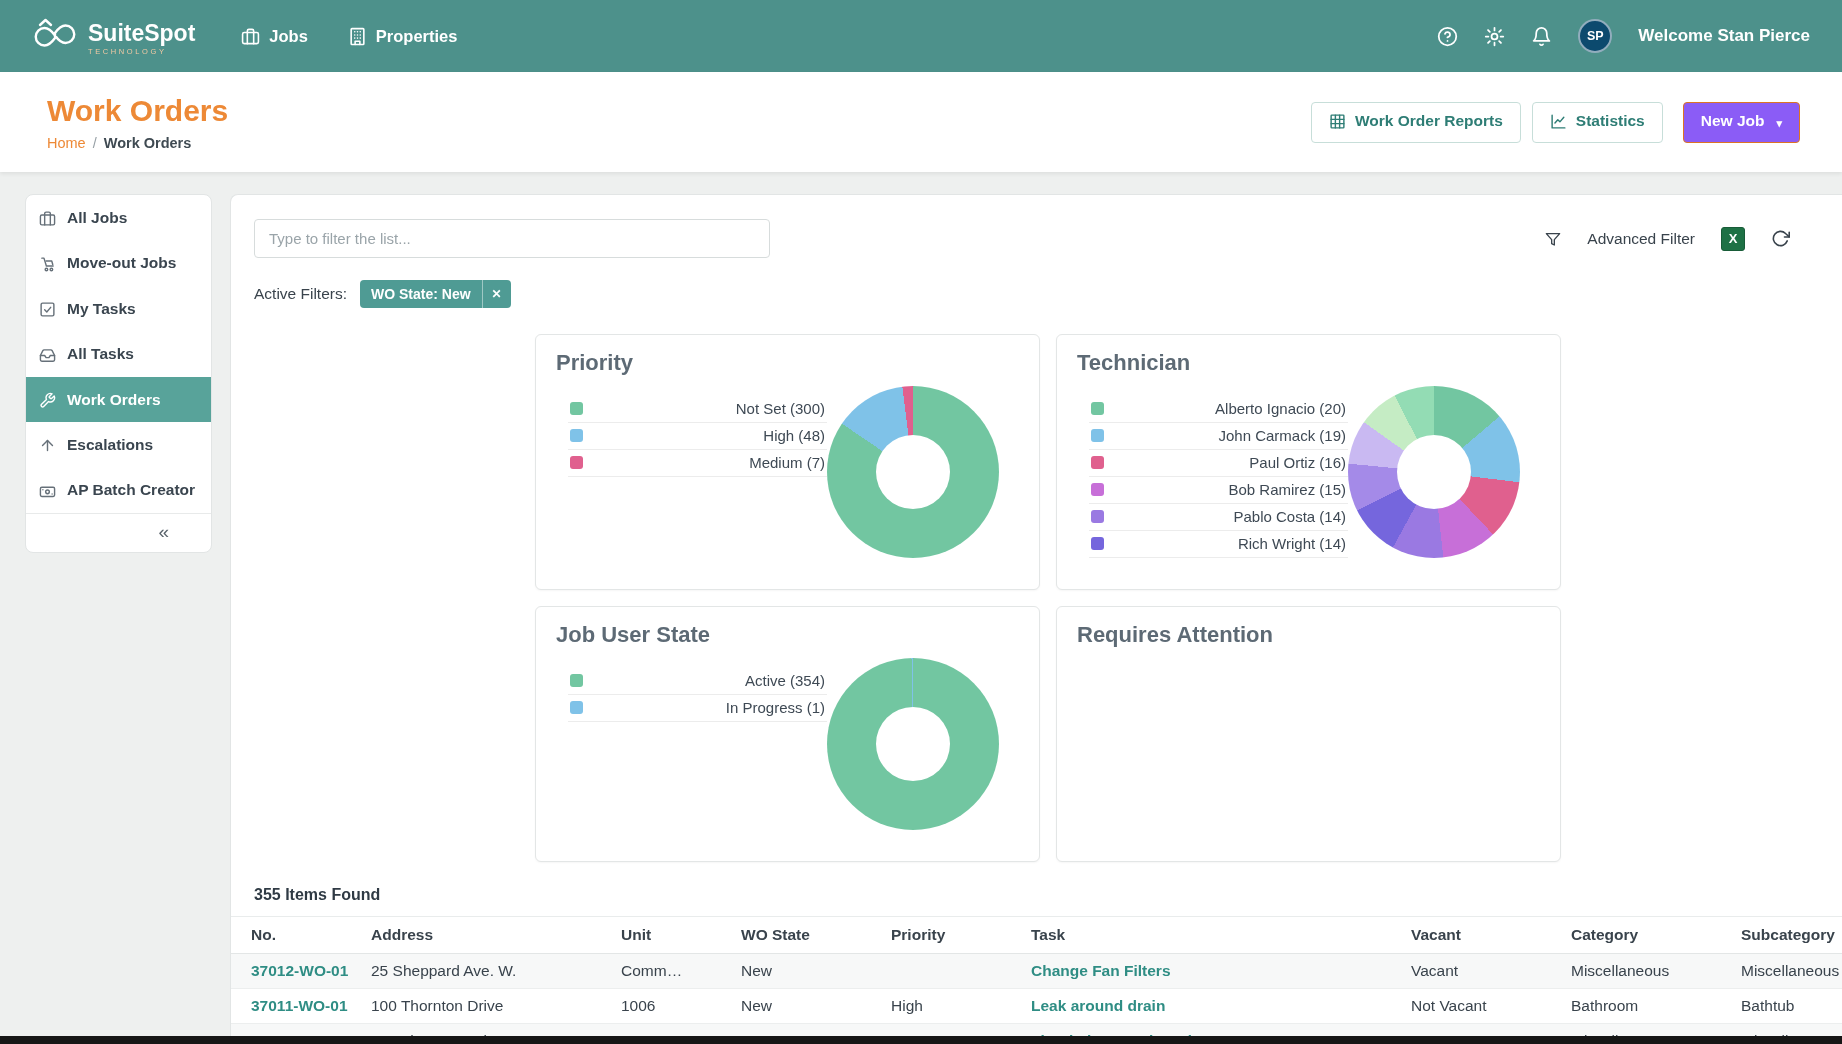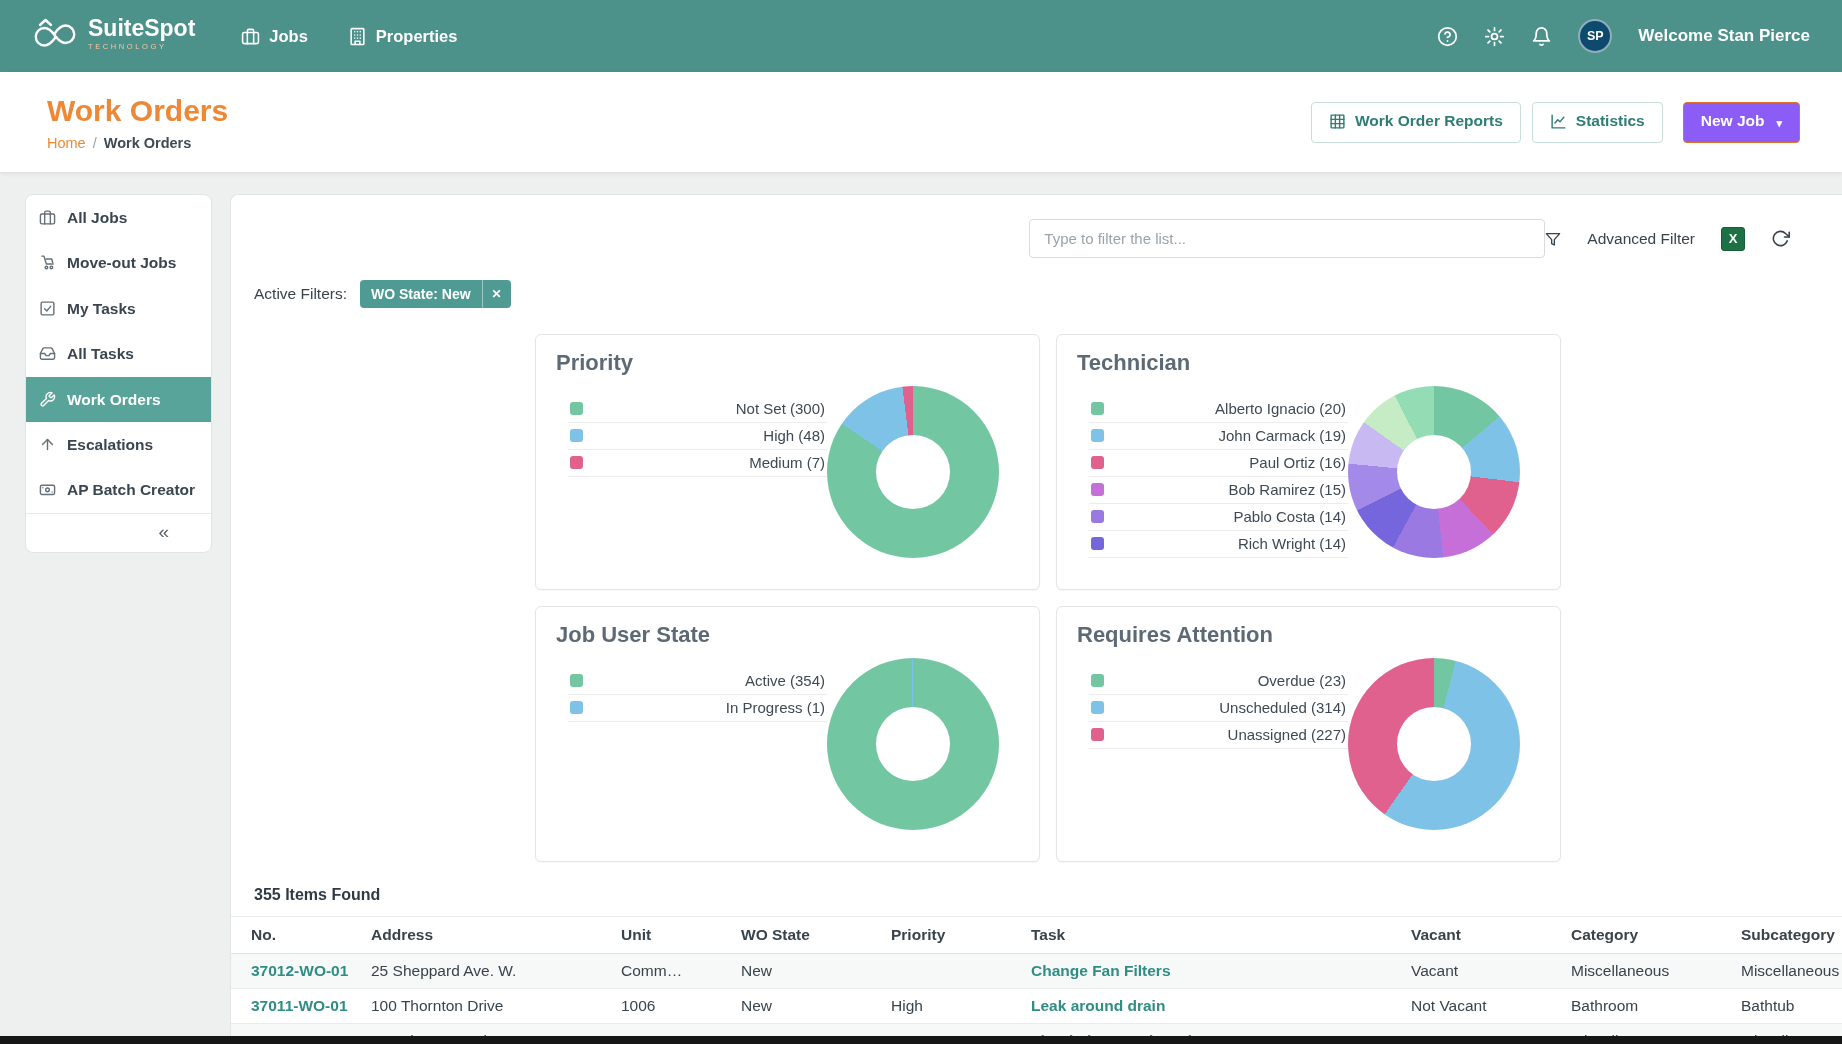--- a/index.html
+++ b/index.html
@@ -2,21 +2,21 @@
 <html><head>
 <meta charset="utf-8">
 <style>
   *{margin:0;padding:0;box-sizing:border-box}
   html,body{width:1842px;height:1044px;overflow:hidden}
   body{font-family:"Liberation Sans",sans-serif;background:#eef0ef;position:relative;color:#3a454f}
 
   
   .navbar{height:72px;background:#4d918b;display:flex;align-items:center;justify-content:space-between;padding:0 32px}
   .nav-left{display:flex;align-items:center;gap:46px}
-  .brand{display:flex;align-items:flex-start;gap:10px;cursor:pointer}
+  .brand{display:flex;align-items:flex-end;gap:10px;cursor:pointer}
   .brand-text{display:flex;flex-direction:column;line-height:1}
   .brand-name{font-size:23px;font-weight:700;color:#fff}
   .brand-sub{font-size:7.5px;letter-spacing:2.6px;color:#f2c9a3;margin-top:3px}
   .nav-items{display:flex;align-items:center;gap:40px}
   .nav-item{display:flex;align-items:center;gap:9px;color:#fff;font-size:16.5px;font-weight:600;cursor:pointer}
   .nav-right{display:flex;align-items:center;gap:26px}
   .nav-icon{color:#fff;cursor:pointer;display:flex}
   .avatar{width:34px;height:34px;border-radius:50%;background:#0c4a6e;color:#fff;font-size:12.5px;font-weight:700;display:flex;align-items:center;justify-content:center;border:2px solid rgba(255,255,255,.55);cursor:pointer}
   .welcome{font-size:17px;font-weight:600;color:#fff}
 
@@ -30,30 +30,30 @@
   .header-actions{display:flex;align-items:center;gap:11px}
   .btn{height:41px;border-radius:4px;font-size:15.5px;font-weight:600;display:flex;align-items:flex-end;gap:9px;padding:12px 17px;cursor:pointer;border:1px solid transparent;font-family:inherit}
   .btn-outline{background:#fff;border-color:#c7ded9;color:#2e7d75}
   .btn-solid{background:#8b5cf6;border-color:#dd7324;color:#fff;font-weight:700;margin-left:9px}
   .caret{font-size:11px;margin-left:3px}
 
   
   .content{display:flex;align-items:flex-start;padding:22px 0 0 25px;height:872px}
 
   .sidebar{width:187px;background:#fff;border:1px solid #e2e5e5;border-radius:8px;overflow:hidden;flex-shrink:0}
-  .side-item{display:flex;align-items:flex-start;gap:11px;padding:13px 13px;font-size:15.5px;font-weight:600;color:#3a454f;cursor:pointer;line-height:1.25}
+  .side-item{display:flex;align-items:flex-end;gap:11px;padding:13px 13px;font-size:15.5px;font-weight:600;color:#3a454f;cursor:pointer;line-height:1.25}
   .side-icon{flex-shrink:0;margin-top:1px;color:#667079;display:flex}
   .side-item.active{background:#58a39a;color:#fff}
   .side-item.active .side-icon{color:#fff}
   .collapse-row{border-top:1px solid #e8eaea;padding:8px 42px 11px 0;text-align:right;font-size:19px;color:#5a646c;cursor:pointer;line-height:1}
 
   .panel{flex:1;background:#fff;border:1px solid #e2e5e5;border-right:none;border-bottom:none;border-radius:8px 0 0 0;margin-left:18px;height:850px;padding:24px 0 0 0;overflow:hidden;position:relative}
   .pad{padding-left:23px;padding-right:0}
 
-  .toolbar{display:flex;align-items:center;justify-content:flex-end;padding-right:52px}
+  .toolbar{display:flex;align-items:center;justify-content:space-between;padding-right:52px}
   .filter-input{width:516px;height:39px;border:1px solid #d7dcdc;border-radius:4px;padding:0 14px;font-size:15px;color:#3a454f;font-family:inherit;outline:none}
   .filter-input::placeholder{color:#9aa4a9}
   .toolbar-right{display:flex;align-items:center;gap:26px}
   .adv-filter{display:flex;align-items:center;gap:26px;font-size:15.5px;color:#39434c;cursor:pointer}
   .excel-icon{width:24px;height:24px;background:#1e7145;border-radius:3px;color:#fff;font-size:13px;font-weight:700;display:flex;align-items:center;justify-content:center;cursor:pointer;border:1px solid #185c38}
   .refresh{color:#39434c;cursor:pointer;display:flex}
 
   .filters-row{display:flex;align-items:center;gap:13px;margin-top:22px}
   .filters-label{font-size:15.5px;color:#39434c}
   .badge{display:flex;align-items:stretch;background:#4f9b94;border-radius:4px;overflow:hidden;color:#fff;font-size:14px;font-weight:700}
@@ -358,39 +358,20 @@
                   <span class="legend-label">In Progress (1)</span>
                 </div>
               </div>
             <div class="donut-wrap">
                 <div class="donut" style="background: conic-gradient(rgb(114, 198, 161) 0deg, rgb(114, 198, 161) 358.99deg, rgb(127, 194, 232) 358.99deg, rgb(127, 194, 232) 360deg);"></div>
               </div>
           </div>
         </div>
         <div class="card">
           <div class="card-title">Requires Attention</div>
-          <div class="card-body">
-            <div class="legend">
-                <div class="legend-row">
-                  <span class="swatch" style="background: rgb(114, 198, 161);"></span>
-                  <span class="legend-label">Overdue (23)</span>
-                </div>
-                <div class="legend-row">
-                  <span class="swatch" style="background: rgb(127, 194, 232);"></span>
-                  <span class="legend-label">Unscheduled (314)</span>
-                </div>
-                <div class="legend-row">
-                  <span class="swatch" style="background: rgb(224, 96, 142);"></span>
-                  <span class="legend-label">Unassigned (227)</span>
-                </div>
-              </div>
-            <div class="donut-wrap">
-                <div class="donut" style="background: conic-gradient(rgb(114, 198, 161) 0deg, rgb(114, 198, 161) 14.68deg, rgb(127, 194, 232) 14.68deg, rgb(127, 194, 232) 215.11deg, rgb(224, 96, 142) 215.11deg, rgb(224, 96, 142) 360deg);"></div>
-              </div>
-          </div>
         </div>
       </div>
 
       <div class="items-found">355 Items Found</div>
     </div>
 
     <table class="results-table">
       <colgroup>
         <col style="width:130px">
           <col style="width:250px">

